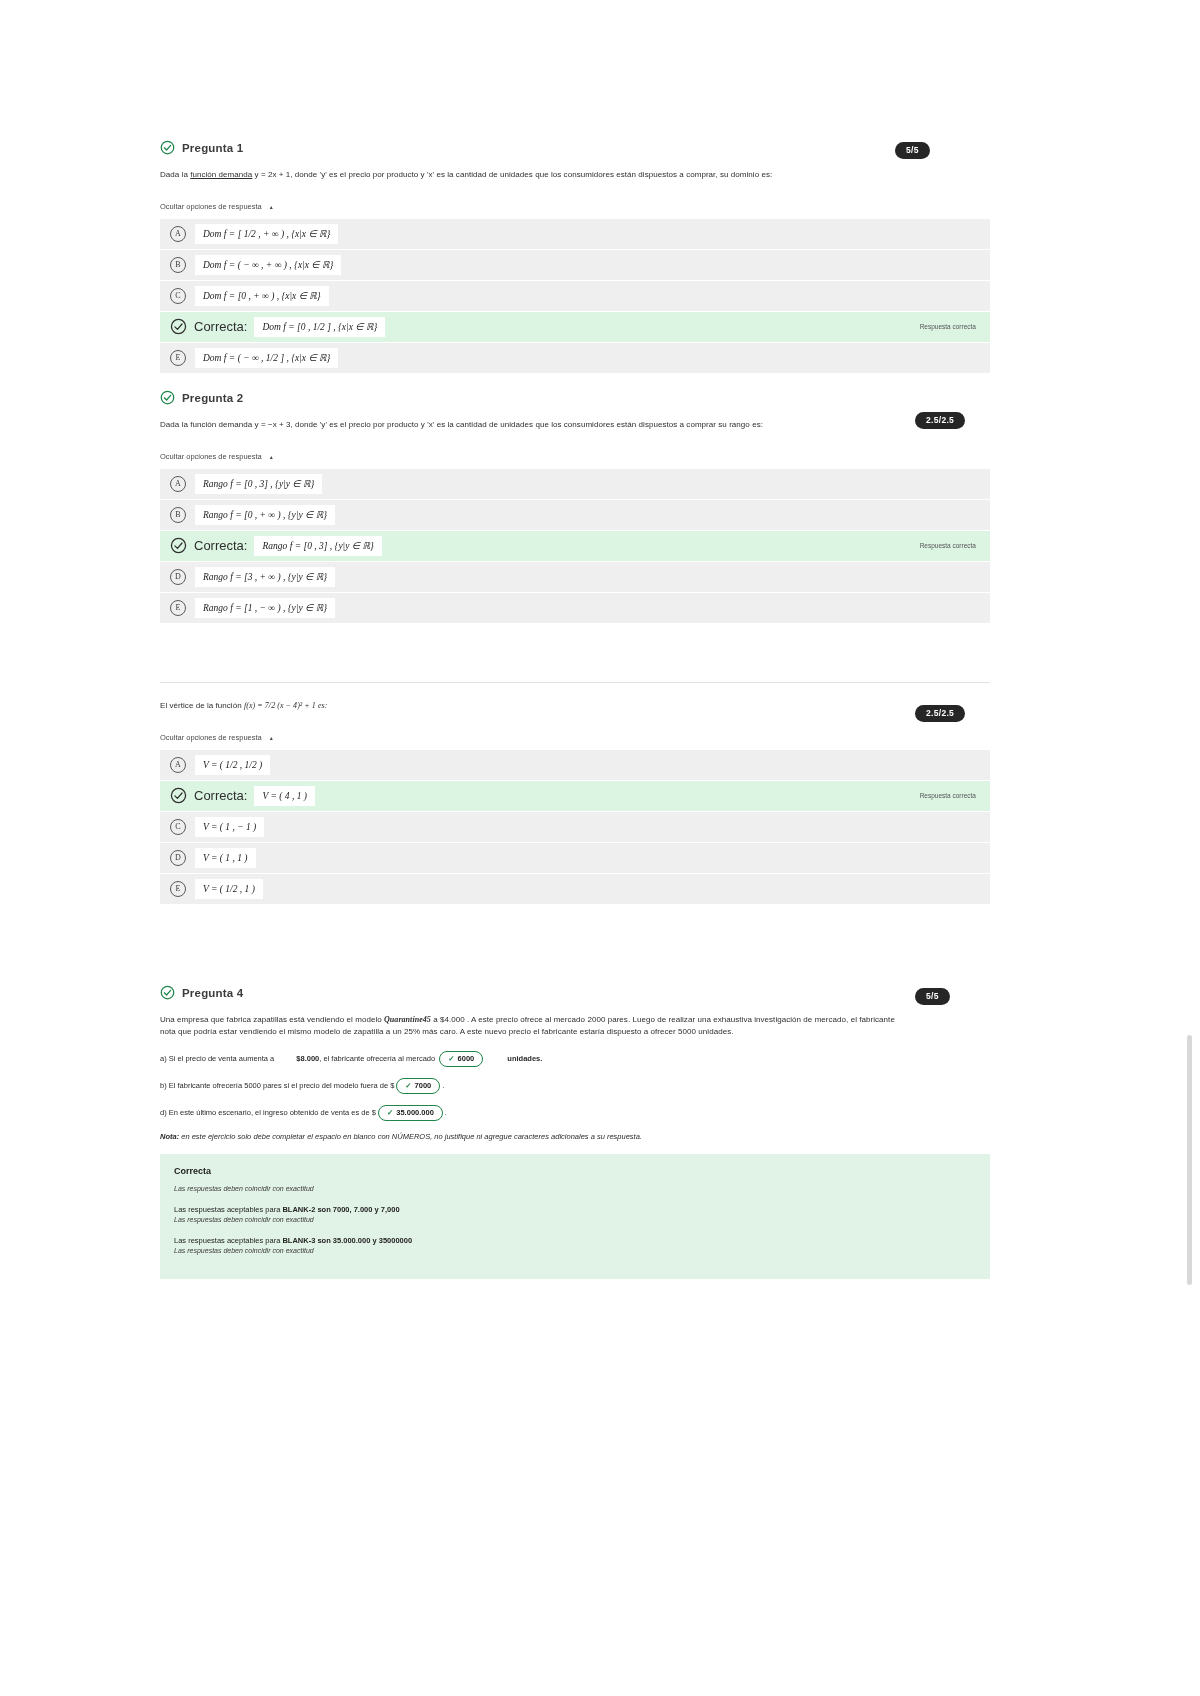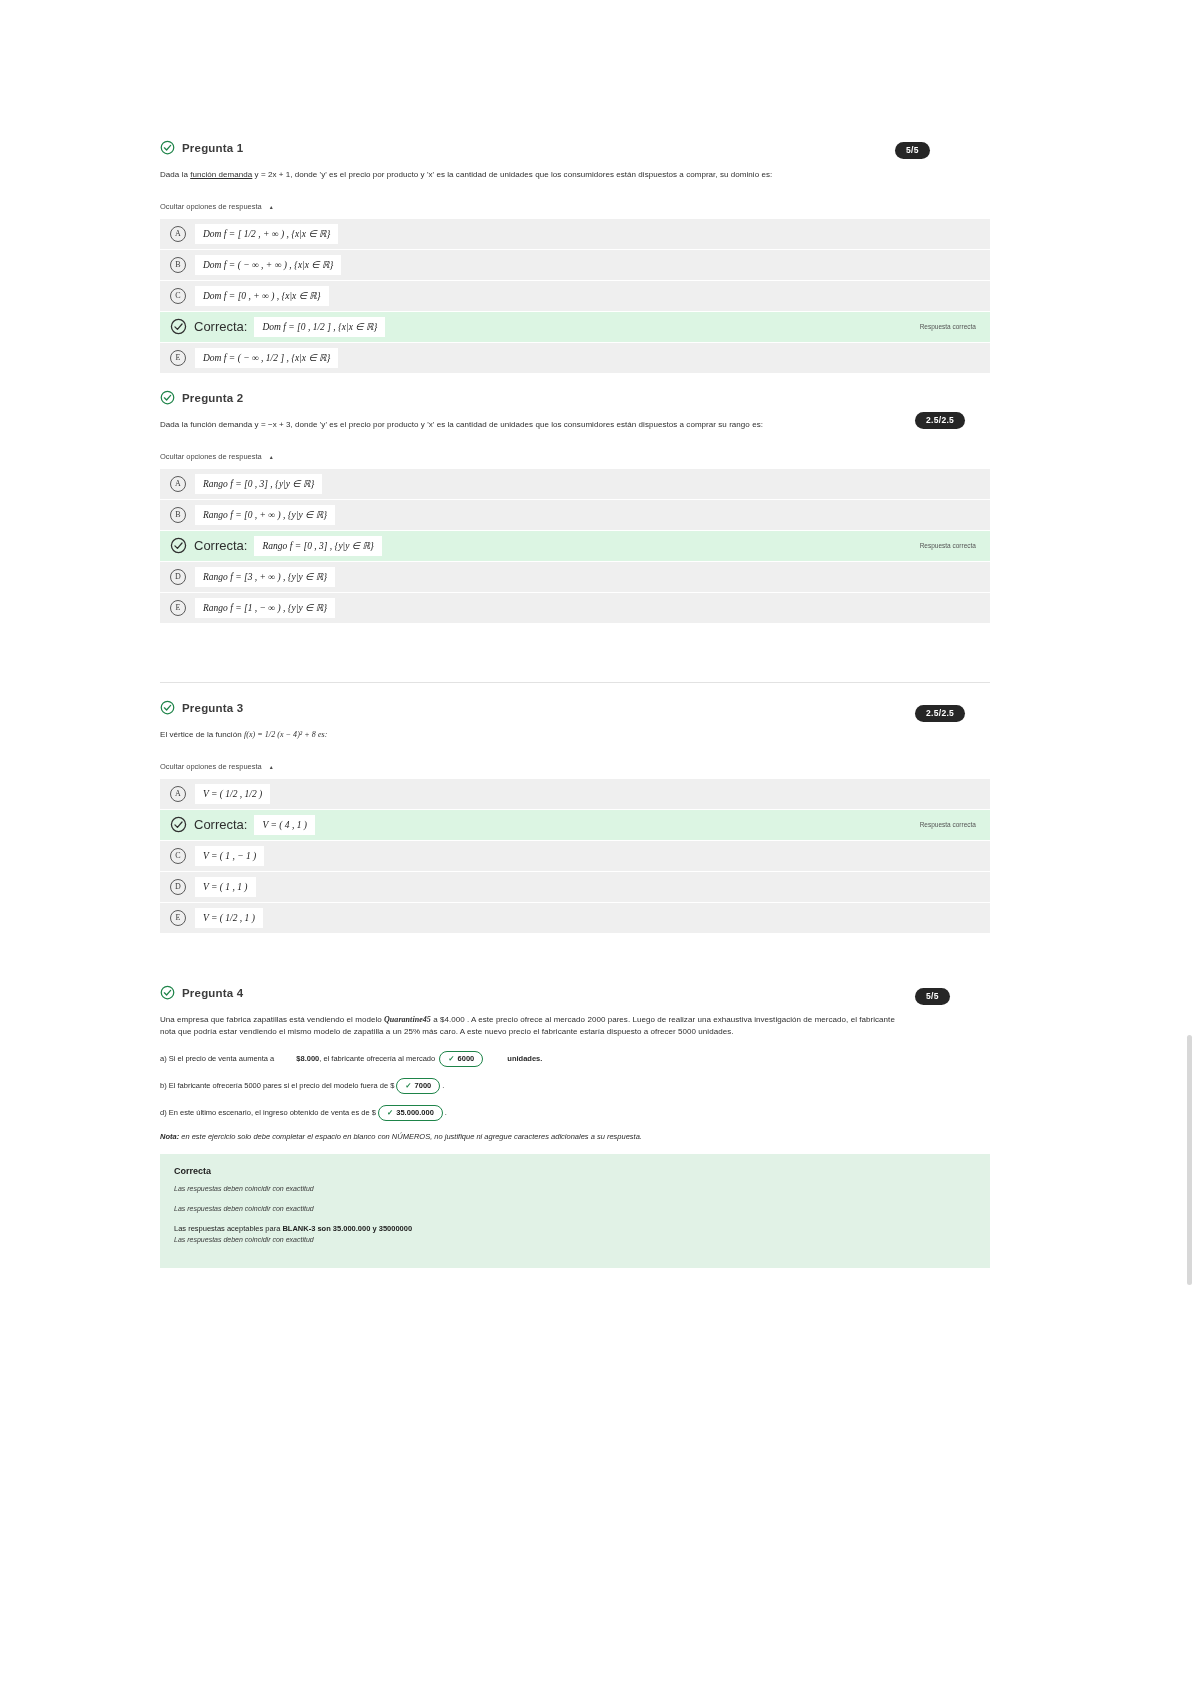--- a/index.html
+++ b/index.html
@@ -283,29 +283,22 @@
     <div class="opt">
       <span class="letter">E</span>
       <span class="formula">Rango f = [1 , − ∞ ) , {y|y ∈ ℝ}</span>
     </div>
   </div>
   <div class="score-badge" style="left:915px; top:412px;">2.5/2.5</div>
 
   <div class="hr-sep" style="top:682px;"></div>
 
   <div class="qblock" style="top:700px;">
-    <div class="q-header">
-      <svg class="check-icon" viewBox="0 0 24 24">
-        <circle cx="12" cy="12" r="10" fill="none" stroke="#1e8449" stroke-width="2"></circle>
-        <path d="M7 12.5 L10.5 16 L17 8.5" fill="none" stroke="#1e8449" stroke-width="2" stroke-linecap="round" stroke-linejoin="round"></path>
-      </svg>
-      <span class="q-title">Pregunta 3</span>
-    </div>
     <div class="q-stem">
-      <span>El vértice de la función </span><span class="mathinline">f(x) = 1/2 (x − 4)² + 8 es:</span>
+      <span>El vértice de la función </span><span class="mathinline">f(x) = 7/2 (x − 4)² + 1 es:</span>
     </div>
     <div class="toggle-opts">
       <span>Ocultar opciones de respuesta</span>
       <span class="caret">▴</span>
     </div>
 
     <div class="opt">
       <span class="letter">A</span>
       <span class="formula">V = ( 1/2 , 1/2 )</span>
     </div>
@@ -370,20 +363,23 @@
 
     <div class="note-line">
       <span class="b">Nota:</span><span class="i"> en este ejercicio solo debe completar el espacio en blanco con NÚMEROS, no justifique ni agregue caracteres adicionales a su respuesta.</span>
     </div>
 
     <div class="feedback">
       <div class="fb-title">Correcta</div>
 
       <div class="fb-sub">Las respuestas deben coincidir con exactitud</div>
 
+      <div class="fb-line">
+        <span>Las respuestas aceptables para </span><span class="b">BLANK-2</span><span class="b"> son 7000, 7.000 y 7,000</span>
+      </div>
       <div class="fb-sub">Las respuestas deben coincidir con exactitud</div>
 
       <div class="fb-line">
         <span>Las respuestas aceptables para </span><span class="b">BLANK-3</span><span class="b"> son 35.000.000 y 35000000</span>
       </div>
       <div class="fb-sub">Las respuestas deben coincidir con exactitud</div>
     </div>
   </div>
   <div class="score-badge" style="left:915px; top:988px;">5/5</div>
 

